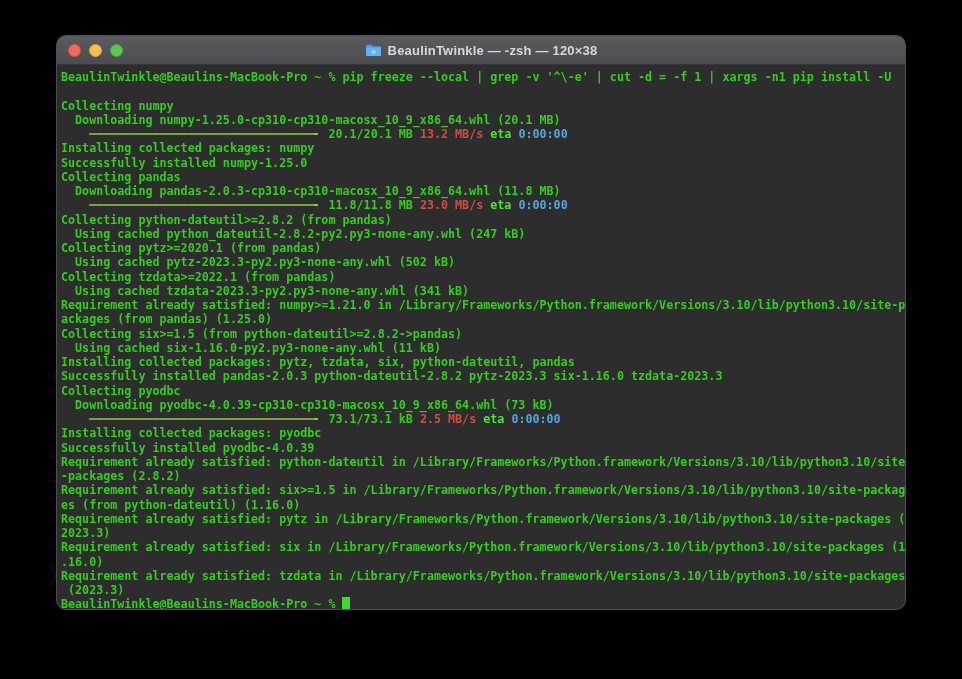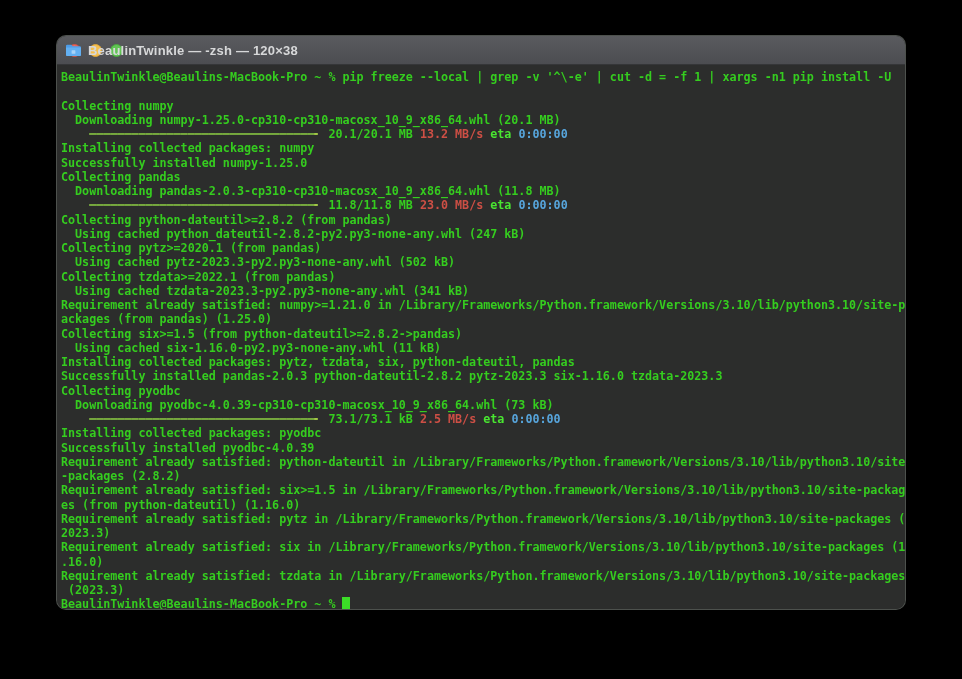--- a/index.html
+++ b/index.html
@@ -21,23 +21,22 @@
     border-bottom:1px solid #353638;
     display:flex;align-items:center;position:relative;
   }
   .traffic-lights{display:flex;gap:8px;padding-left:11px;}
   .tl{width:13px;height:13px;border-radius:50%;box-sizing:border-box;}
   .tl-close{background:#ec6a5e;border:1px solid #d45348;}
   .tl-min{background:#f5bf4f;border:1px solid #dfa63b;}
   .tl-zoom{background:#61c554;border:1px solid #4aa83f;}
   .title-center{
     position:absolute;left:0;right:0;top:0;bottom:0;
-    display:flex;align-items:center;gap:6px;
+    display:flex;align-items:center;justify-content:center;gap:6px;
     pointer-events:none;
-    padding-left:8px;
   }
   .window-title{
     color:#d7d8d9;font-size:13px;font-weight:bold;letter-spacing:.2px;
     font-family:"Liberation Sans",sans-serif;
   }
   .proxy-icon{width:17px;height:14px;display:inline-block;}
   .terminal-screen{
     padding:5px 4px 0 4px;
     font-family:"DejaVu Sans Mono","Liberation Mono",monospace;
     font-size:11.7px;line-height:14.25px;font-weight:bold;

